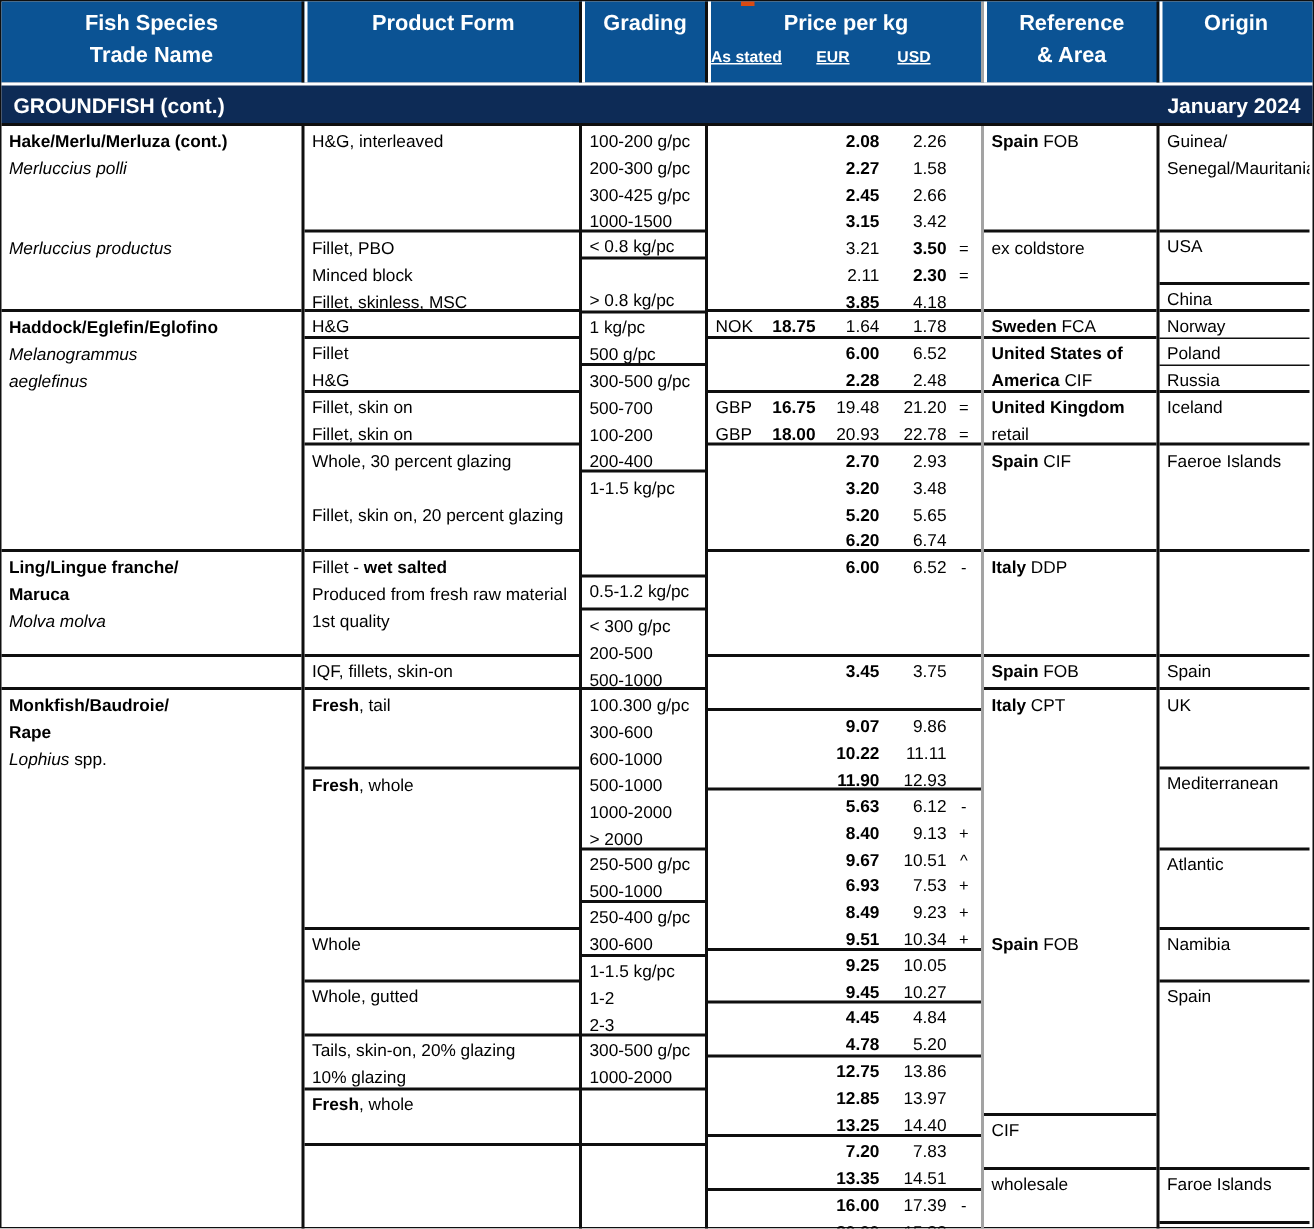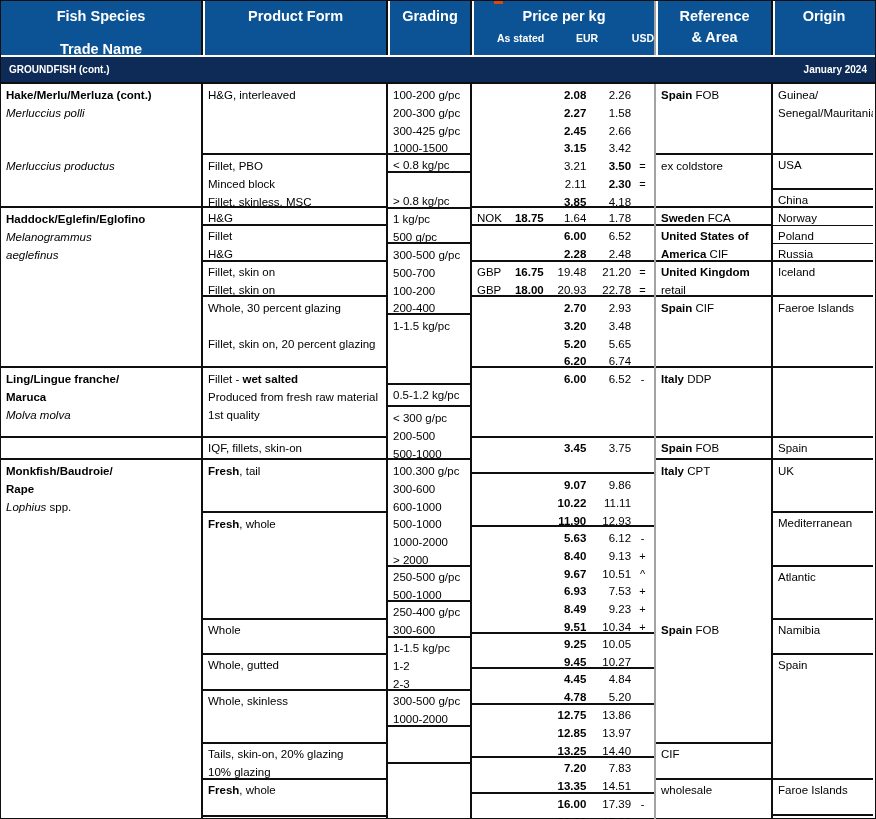--- a/index.html
+++ b/index.html
@@ -36,31 +36,31 @@
     border-left: 2px solid #ffffff;
     display: flex;
     flex-direction: column;
     align-items: center;
     justify-content: flex-start;
     padding-top: 5px;
     font-weight: bold;
     font-size: 14.5px;
     line-height: 21px;
   }
-  .hdr-cell:first-child { border-left: none; gap: 12px; }
+  .hdr-cell:first-child { border-left: none; }
   .hdr-sub {
     display: flex;
     width: 100%;
     justify-content: flex-start;
     font-size: 10.5px;
     font-weight: bold;
     line-height: 14px;
     margin-top: 4px;
   }
-  .hdr-sub span { text-align: right; box-sizing: border-box; }
+  .hdr-sub span { text-align: left; box-sizing: border-box; text-decoration: underline; }
   .sub-asstated { width: 78px; }
   .sub-eur { width: 60px; }
   .sub-usd { width: 62px; }
 
   .redmark {
     position: absolute;
     left: 493px; top: 0px;
     width: 9px; height: 3px;
     background: #d94a12;
   }
@@ -68,21 +68,21 @@
   
   .band {
     display: flex;
     align-items: center;
     justify-content: space-between;
     width: 874px;
     height: 27px;
     background: #0d2b56;
     color: #ffffff;
     font-weight: bold;
-    font-size: 10px;
+    font-size: 14px;
     box-sizing: border-box;
     padding: 0 8px;
     border-top: 2px solid #ffffff;
   }
 
   
   .grid {
     width: 874px;
     box-sizing: border-box;
     display: flex;
@@ -236,23 +236,20 @@
       </div>
       <div class="blk" style="height:107px">
         <div><span class="b">Fresh</span><span>, whole</span></div>
       </div>
       <div class="blk" style="height:35px;padding-top:2px">
         <div>Whole</div>
       </div>
       <div class="blk" style="height:36px;padding-top:2px">
         <div>Whole, gutted</div>
       </div>
-      <div class="blk" style="height:53px;padding-top:2px">
-        <div>Whole, skinless</div>
-      </div>
       <div class="blk" style="height:36px;padding-top:2px">
         <div>Tails, skin-on, 20% glazing</div>
         <div>10% glazing</div>
       </div>
       <div class="blk" style="height:37px;padding-top:2px">
         <div><span class="b">Fresh</span><span>, whole</span></div>
       </div>
       <div class="blk last" style="height:32px;padding-top:2px">
         
       </div>

